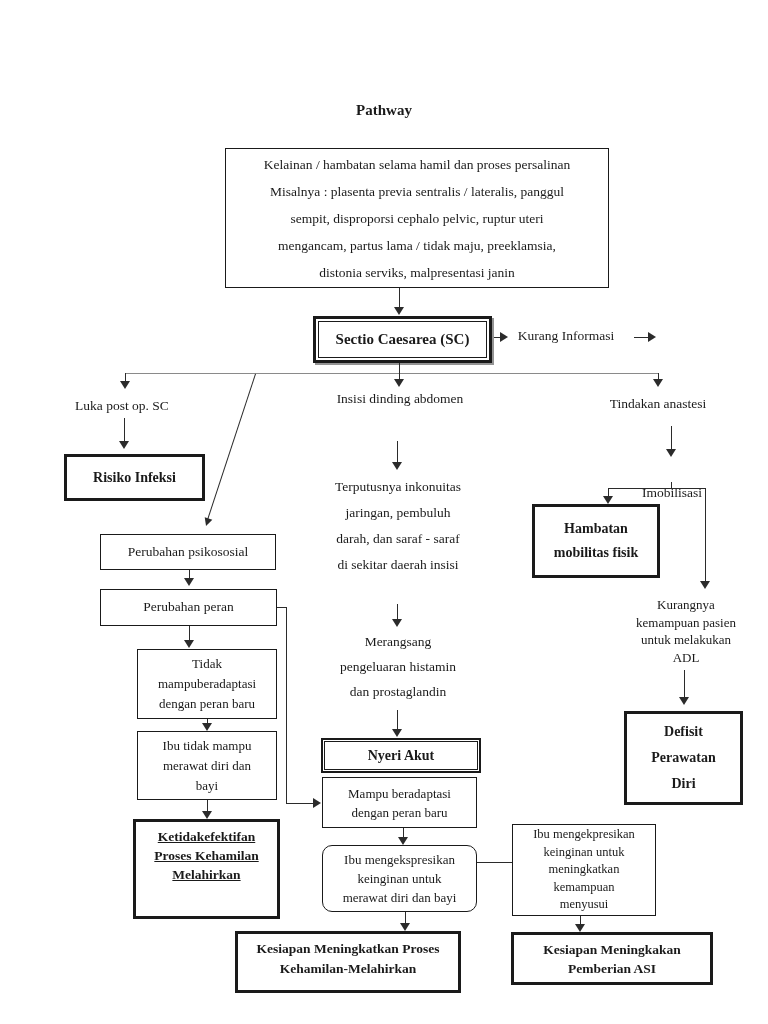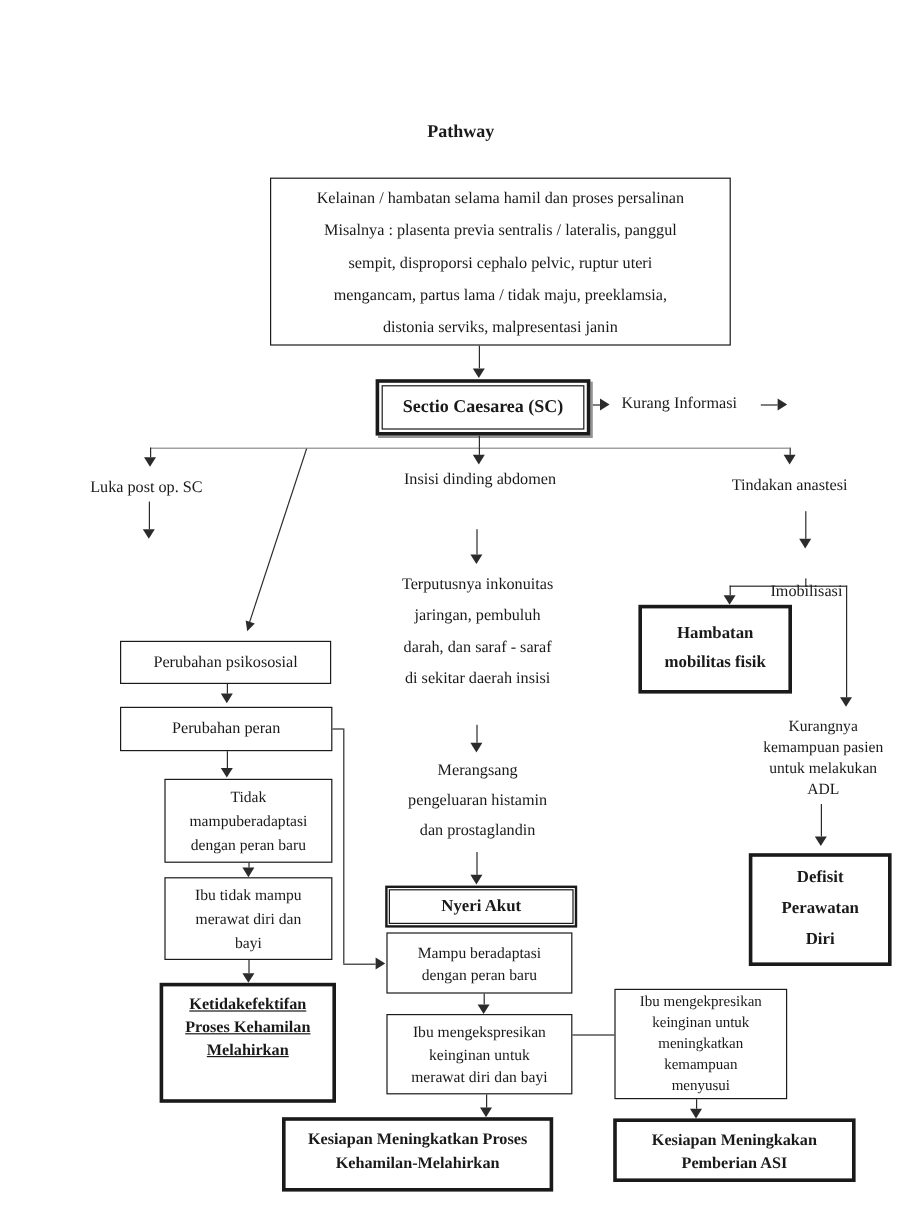--- a/index.html
+++ b/index.html
@@ -108,20 +108,21 @@
   <div class="vline" style="left:658px;top:373px;height:6px;"></div>
   <div class="ah down" style="left:653px;top:379px;"></div>
 
   <div class="diag" style="left:256px;top:374px;width:157px;transform:rotate(108.2deg);">
     <div class="tip"></div>
   </div>
 
   <div class="label" style="left:59px;top:397px;width:126px;">Luka post op. SC</div>
   <div class="vline" style="left:124px;top:418px;height:23px;"></div>
   <div class="ah down" style="left:119px;top:441px;"></div>
+  <div class="box thick bold" style="left:64px;top:454px;width:141px;height:47px;font-size:14px;">Risiko Infeksi</div>
 
   <div class="label" style="left:322px;top:390px;width:156px;">Insisi dinding abdomen</div>
   <div class="vline" style="left:397px;top:441px;height:21px;"></div>
   <div class="ah down" style="left:392px;top:462px;"></div>
 
   <div class="label" style="left:312px;top:474px;width:172px;line-height:26px;">Terputusnya inkonuitas
 jaringan, pembuluh
 darah, dan saraf - saraf
 di sekitar daerah insisi</div>
   <div class="vline" style="left:397px;top:604px;height:15px;"></div>
@@ -135,21 +136,21 @@
 
   <div class="dframe" style="left:321px;top:738px;width:160px;height:35px;border-width:2.5px;box-shadow:none;padding:1px;">
     <div class="inner" style="font-size:14px;">Nyeri Akut</div>
   </div>
 
   <div class="box" style="left:322px;top:777px;width:155px;height:51px;font-size:13px;line-height:19px;">Mampu beradaptasi
 dengan peran baru</div>
   <div class="vline" style="left:403px;top:828px;height:9px;"></div>
   <div class="ah down" style="left:398px;top:837px;"></div>
 
-  <div class="box" style="left:322px;top:845px;width:155px;height:67px;font-size:13px;line-height:19px;">Ibu mengekspresikan
+  <div class="box" style="left:322px;top:845px;width:155px;height:67px;font-size:13px;line-height:19px;border-radius:10px;">Ibu mengekspresikan
 keinginan untuk
 merawat diri dan bayi</div>
   <div class="vline" style="left:405px;top:912px;height:11px;"></div>
   <div class="ah down" style="left:400px;top:923px;"></div>
 
   <div class="box heavier bold top" style="left:235px;top:931px;width:226px;height:62px;line-height:20px;">Kesiapan Meningkatkan Proses
 Kehamilan-Melahirkan</div>
 
   <div class="label" style="left:584px;top:395px;width:148px;">Tindakan anastesi</div>
   <div class="vline" style="left:671px;top:426px;height:23px;"></div>

